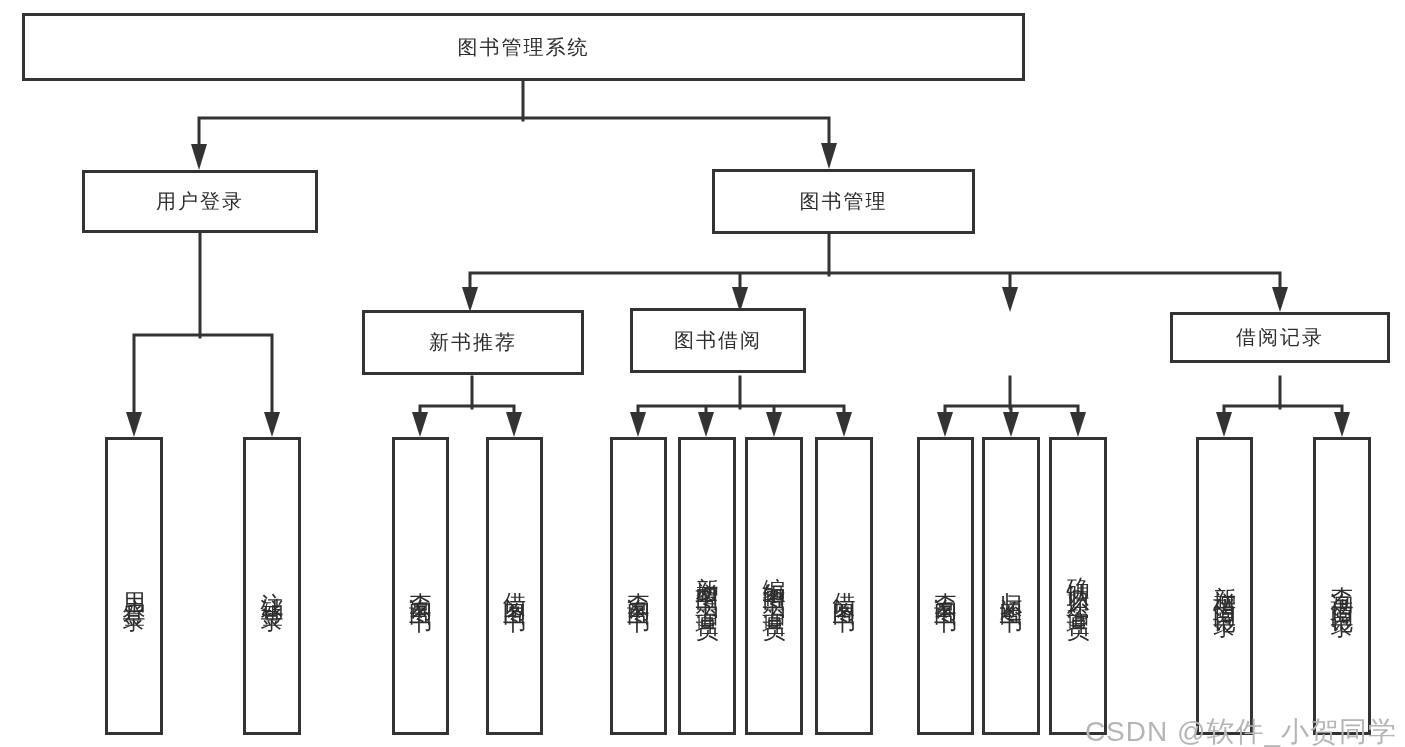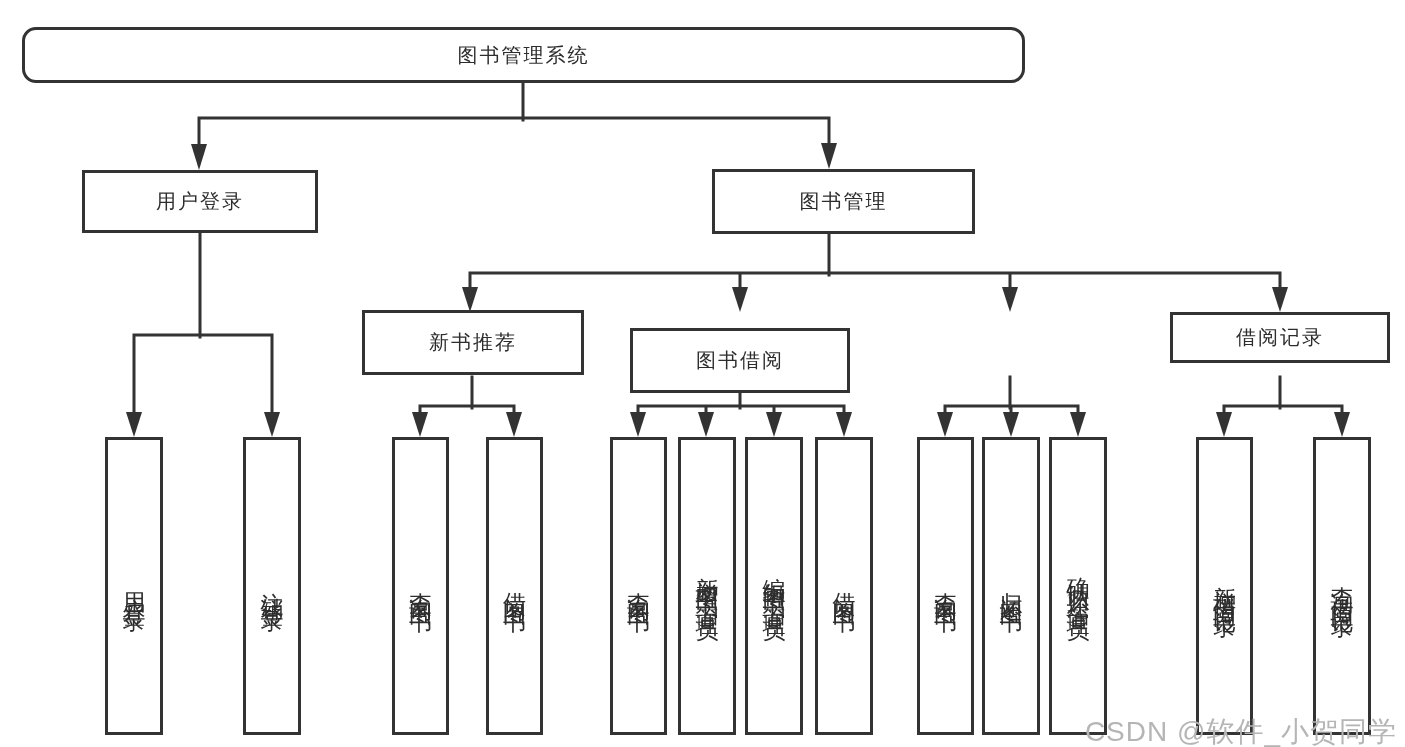--- a/index.html
+++ b/index.html
@@ -96,35 +96,35 @@
     <path d="M1010 377 V408 M945 406 H1078 M945 406 V414 M1011 406 V414 M1078 406 V414"></path>
     <polygon points="937,412 953,412 945,437"></polygon>
     <polygon points="1003,412 1019,412 1011,437"></polygon>
     <polygon points="1070,412 1086,412 1078,437"></polygon>
 
     <path d="M1280 377 V408 M1224 406 H1342 M1224 406 V414 M1342 406 V414"></path>
     <polygon points="1216,412 1232,412 1224,437"></polygon>
     <polygon points="1334,412 1350,412 1342,437"></polygon>
   </svg>
 
-  <div class="box" style="left:22px; top:27px; width:1003px; height:56px;border-radius:14px;">
+  <div class="box" style="left:22px; top:13px; width:1003px; height:68px;">
     <span class="h-label">图书管理系统</span>
   </div>
 
   <div class="box" style="left:82px; top:170px; width:236px; height:63px;">
     <span class="h-label">用户登录</span>
   </div>
   <div class="box" style="left:712px; top:169px; width:263px; height:65px;">
     <span class="h-label">图书管理</span>
   </div>
 
   <div class="box" style="left:362px; top:297px; width:222px; height:65px;margin-top:13px;">
     <span class="h-label">新书推荐</span>
   </div>
-  <div class="box" style="left:630px; top:328px; width:220px; height:65px;">
+  <div class="box" style="left:630px; top:308px; width:176px; height:65px;">
     <span class="h-label">图书借阅</span>
   </div>
   <div class="box" style="left:1170px; top:312px; width:220px; height:51px;">
     <span class="h-label">借阅记录</span>
   </div>
 
   <div class="box" style="left:105px; top:437px; width:58px; height:298px;">
     <span class="v-label">用户登录</span>
   </div>
   <div class="box" style="left:243px; top:437px; width:58px; height:298px;">

